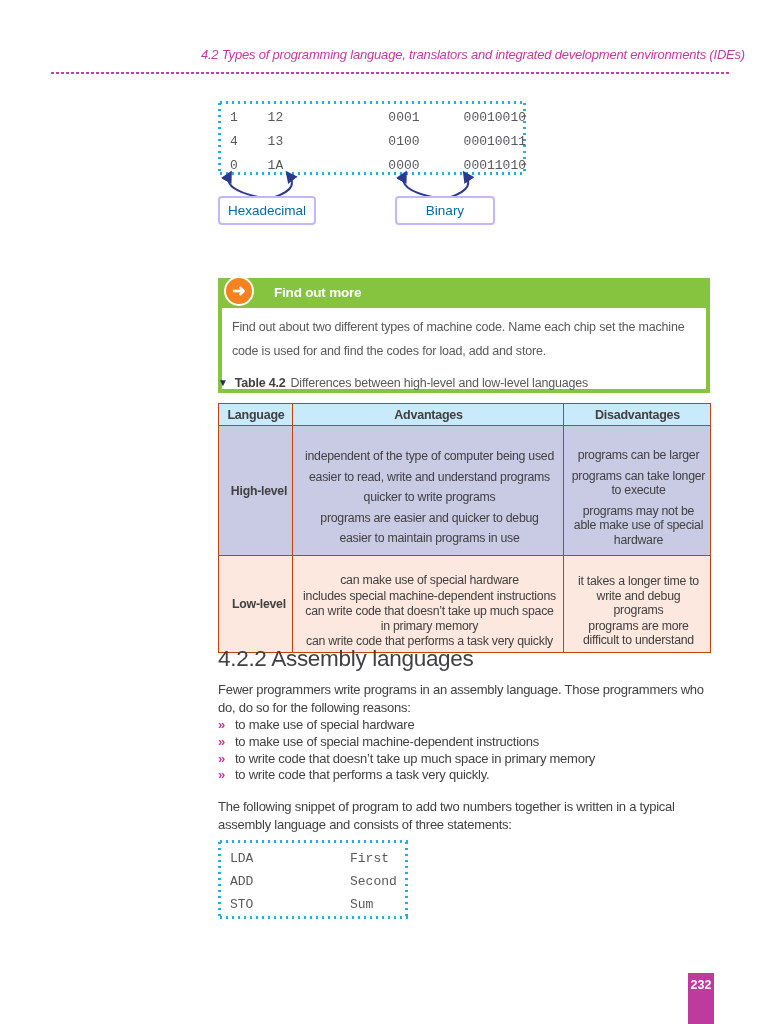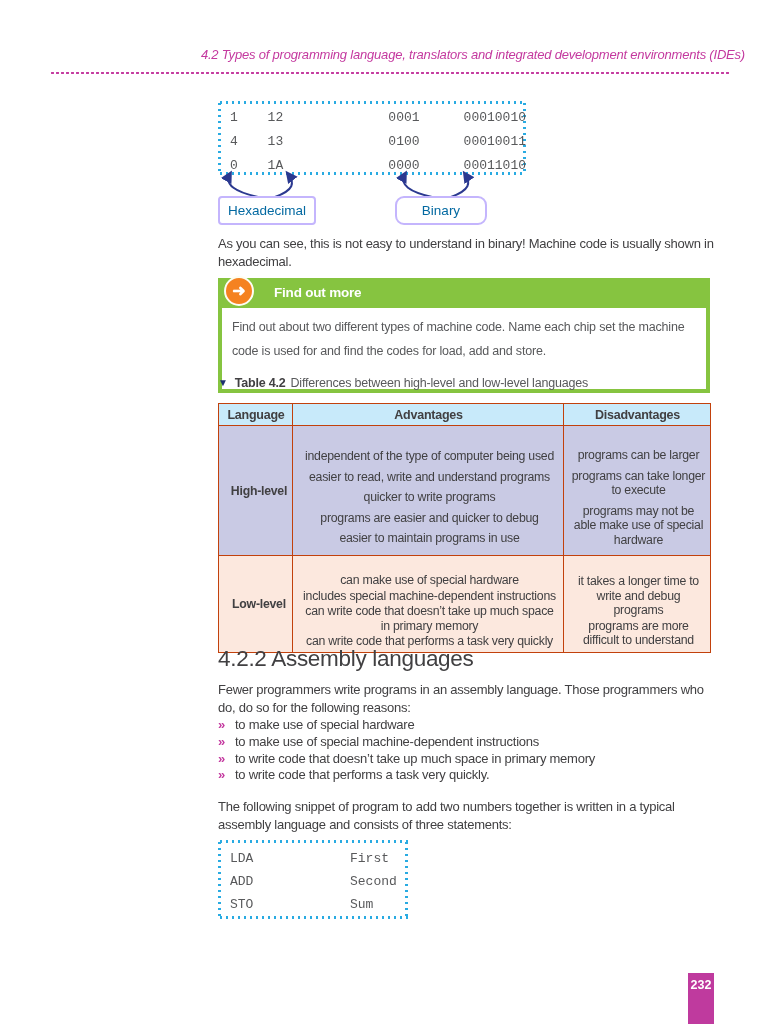--- a/index.html
+++ b/index.html
@@ -28,21 +28,21 @@
   .codebox { top:101px; left:218px; width:308px; height:74px; padding:5px 0 0 12px;
     font-family:"Liberation Mono", monospace; font-size:13px; color:#58595b; }
   .coderow { display:flex; line-height:24px; }
   .coderow .c1 { width:38px; } .coderow .c2 { width:122px; } .coderow .c3 { width:76px; }
 
   .fig-arrows { position:absolute; top:168px; left:218px; width:492px; height:30px; }
 
   .fig-label { position:absolute; height:29px; border:2px solid #c4b5fd; border-radius:4px;
     background:#fff; color:#0369a1; font-size:13.5px; display:flex; align-items:center; justify-content:center; }
   .lbl-hex { top:196px; left:218px; width:98px; }
-  .lbl-bin { top:196px; left:395px; width:92px;border-radius:9px; }
+  .lbl-bin { top:196px; left:395px; width:100px; }
 
   .para { position:absolute; left:218px; width:500px; font-size:13px; line-height:17.5px;
     color:#414042; letter-spacing:-0.25px; }
   .p-intro { top:235px; }
   .p-fewer { top:681px; }
   .p-snippet { top:798px; }
 
   
   .fom { position:absolute; top:278px; left:218px; width:492px; background:#86c440; }
   .fom-head { position:relative; height:30px; }
@@ -122,21 +122,20 @@
     </defs>
     <path d="M40 29 C 18 24, 6 17, 12 6" fill="none" stroke="#2b3990" stroke-width="2" marker-end="url(#ah)"></path>
     <path d="M57 29 C 76 22, 77 15, 70 6" fill="none" stroke="#2b3990" stroke-width="2" marker-end="url(#ah)"></path>
     <path d="M214 29 C 192 24, 181 17, 187 6" fill="none" stroke="#2b3990" stroke-width="2" marker-end="url(#ah)"></path>
     <path d="M233 29 C 252 22, 253 15, 247 6" fill="none" stroke="#2b3990" stroke-width="2" marker-end="url(#ah)"></path>
   </svg>
 
   <div class="fig-label lbl-hex">Hexadecimal</div>
   <div class="fig-label lbl-bin">Binary</div>
 
-  <p class="para p-intro">As you can see, this is not easy to understand in binary! Machine code is usually shown in hexadecimal.</p>
 
   <div class="fom">
     <div class="fom-head">
       <span class="fom-icon">➜</span>
       <span class="fom-title">Find out more</span>
     </div>
     <div class="fom-body">Find out about two different types of machine code. Name each chip set the machine code is used for and find the codes for load, add and store.</div>
   </div>
 
   <div class="tcaption">

